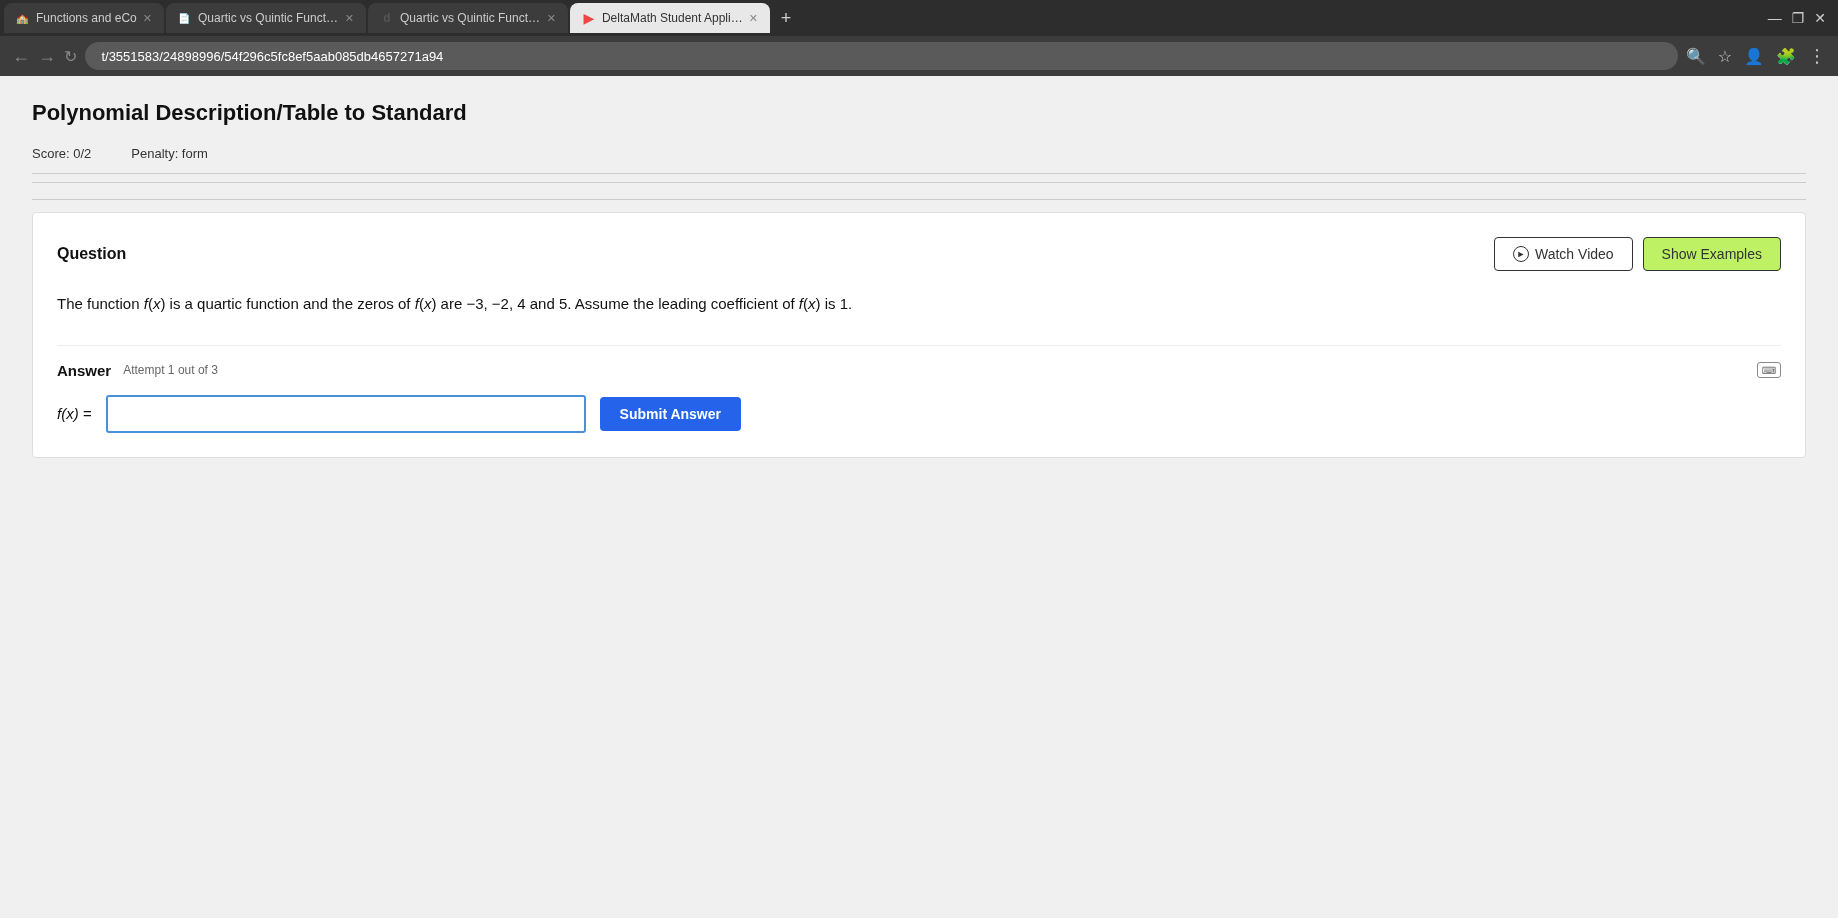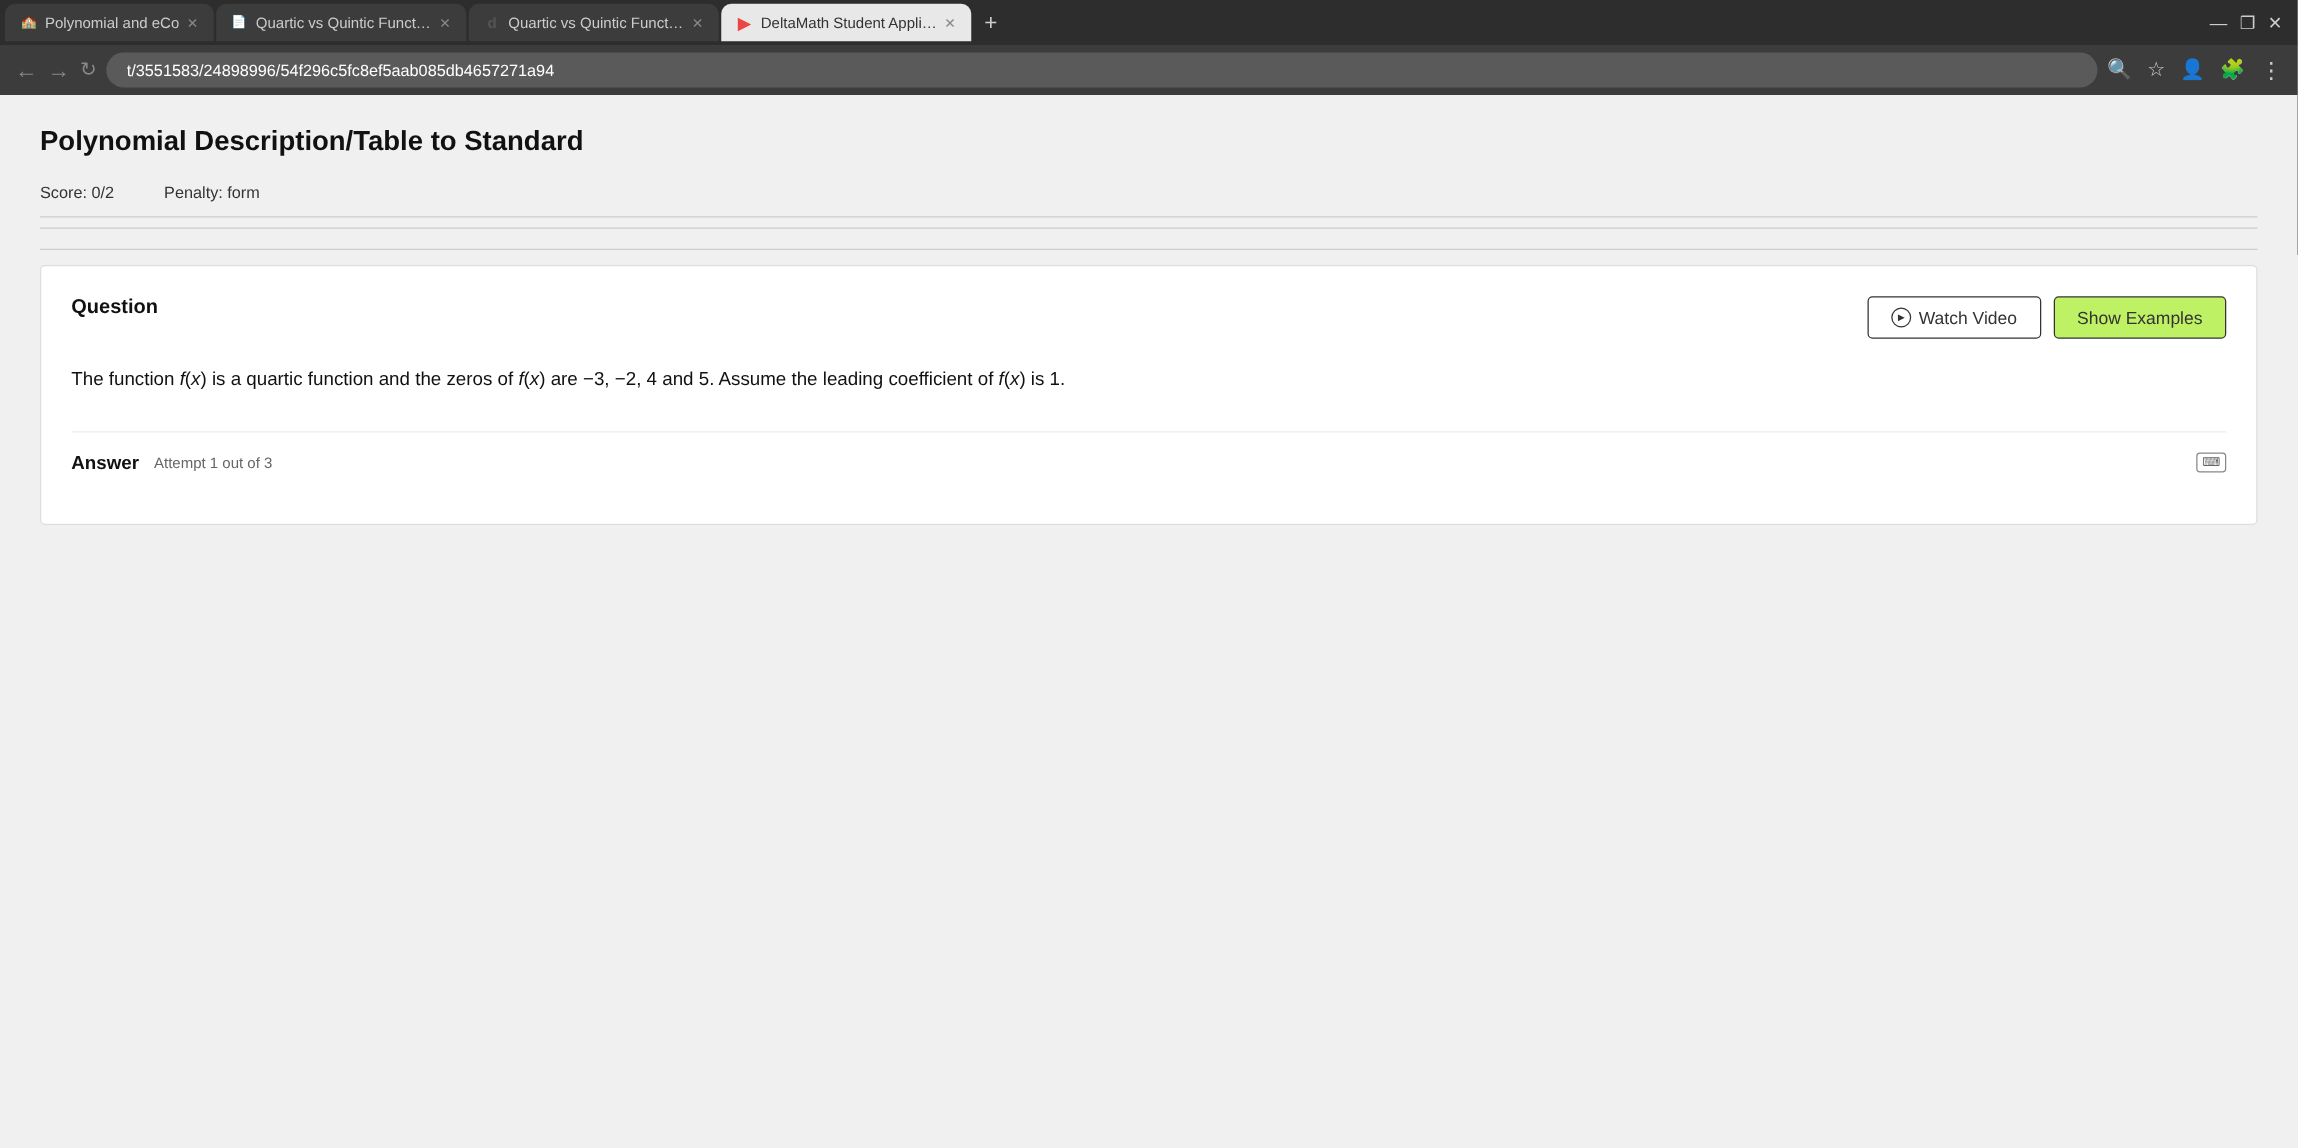--- a/index.html
+++ b/index.html
@@ -153,21 +153,21 @@
       background: #fff;
       border: 1px solid #ddd;
       border-radius: 4px;
       padding: 24px;
       margin-top: 12px;
     }
 
     .question-header {
       display: flex;
       justify-content: space-between;
-      align-items: flex-start;
+      align-items: center;
       margin-bottom: 20px;
     }
 
     .question-label {
       font-size: 16px;
       font-weight: bold;
       color: #111;
     }
 
     .question-buttons {
@@ -306,21 +306,21 @@
     }
   </style>
 </head>
 <body>
 
 <div class="browser-chrome">
   <div class="tab-bar">
 
     <div class="tab">
       <span class="tab-icon">🏫</span>
-      <span class="tab-label">Polynomial and eCo</span>
+      <span class="tab-label">Functions and eCo</span>
       <span class="tab-close">✕</span>
     </div>
 
     <div class="tab">
       <span class="tab-icon">📄</span>
       <span class="tab-label">Quartic vs Quintic Functions</span>
       <span class="tab-close">✕</span>
     </div>
 
     <div class="tab">
@@ -394,15 +394,20 @@
 
     <div class="answer-section">
       <div class="answer-header">
         <div class="answer-label-group">
           <span class="answer-label">Answer</span>
           <span class="attempt-label">Attempt 1 out of 3</span>
         </div>
         <div class="keyboard-icon">⌨</div>
       </div>
 
+      <div class="answer-input-row">
+        <span class="function-label"><em>f</em>(<em>x</em>) =</span>
+        <input class="answer-input" type="text" placeholder="" style="">
+        <button class="submit-btn">Submit Answer</button>
+      </div>
     </div>
   </div>
 </div>
 
 </body></html>

